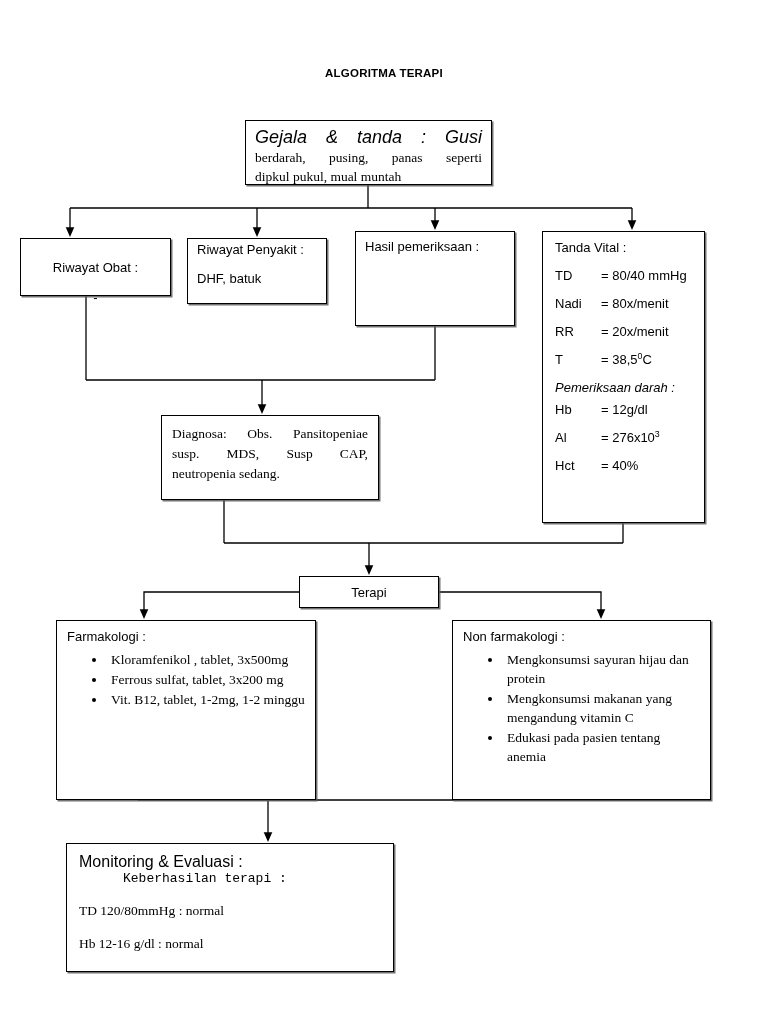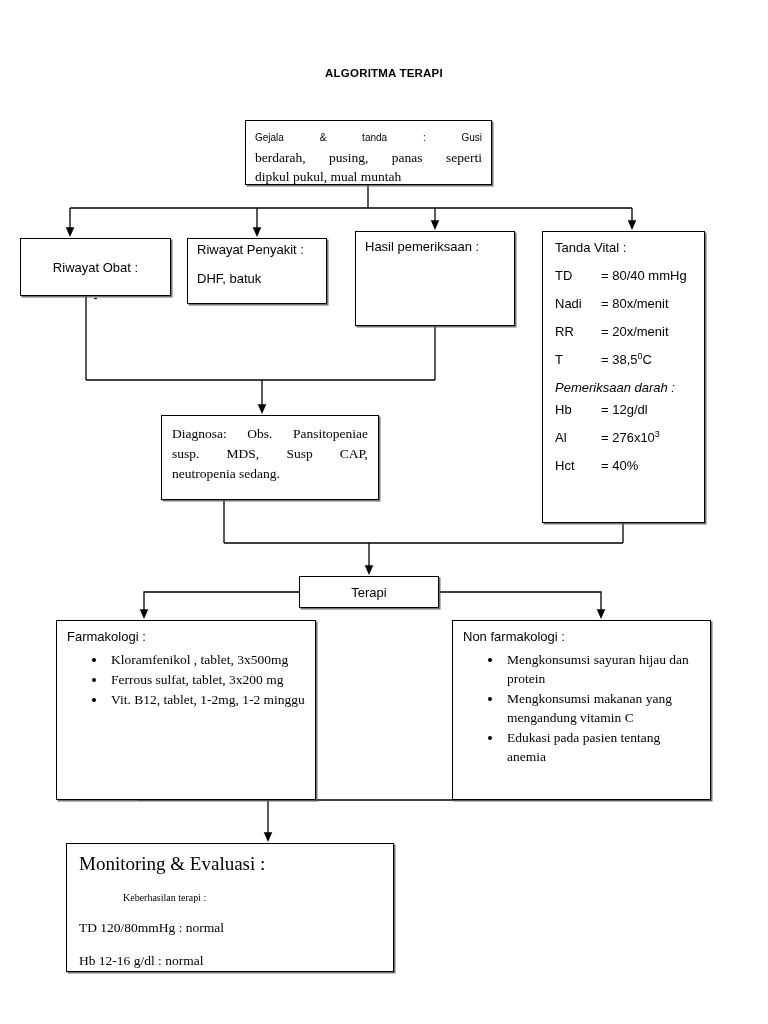--- a/index.html
+++ b/index.html
@@ -61,21 +61,22 @@
   }
   #box-gejala .line {
     font-size: 13.5px;
     line-height: 19.5px;
     text-align: justify;
     text-align-last: justify;
     white-space: nowrap;
   }
   #box-gejala .line.first {
     font-family: "Liberation Sans", sans-serif;
-    font-size: 10px;
+    font-size: 18px;
+    font-style: italic;
   }
   #box-gejala .line.last {
     text-align-last: left;
   }
 
   
   #box-riwayat-obat {
     left: 20px;
     top: 238px;
     width: 151px;
@@ -222,27 +223,27 @@
 
   
   #box-monitoring {
     left: 66px;
     top: 843px;
     width: 328px;
     height: 129px;
     padding: 9px 12px 0 12px;
   }
   #box-monitoring .m-hdr {
-    font-family: Liberation Serif, serif;
-    font-size: 19px;
+    font-family: Liberation Sans, sans-serif;
+    font-size: 16px;
   }
   #box-monitoring .m-sub {
-    font-family: Liberation Serif, serif;
-    font-size: 10px;
-    margin-top: 17px;
+    font-family: Liberation Mono, monospace;
+    font-size: 13px;
+    margin-top: 0;
     padding-left: 44px;
   }
   #box-monitoring .m-row {
     font-size: 13.5px;
     margin-top: 17px;
   }
 </style>
 </head>
 <body>
 

